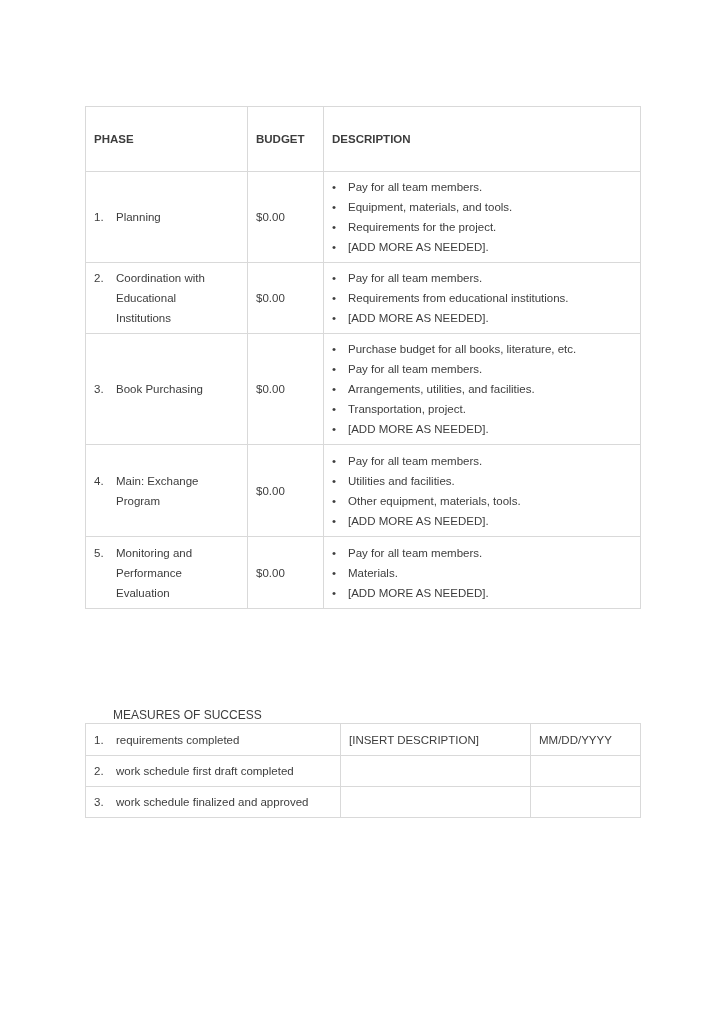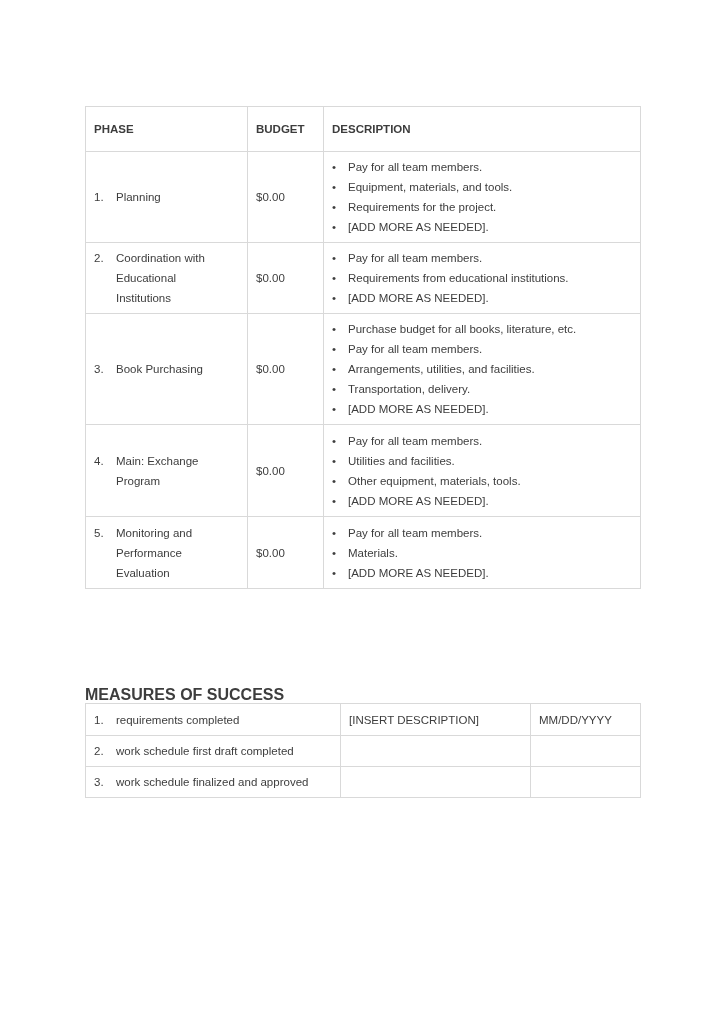--- a/index.html
+++ b/index.html
@@ -22,39 +22,40 @@
   }
   table.tbl td, table.tbl th {
     border:1px solid #d9d9d9;
     vertical-align:middle;
     text-align:left;
     padding:5px 8px;
     line-height:20px;
     font-weight:normal;
     overflow:hidden;
   }
-  table.tbl th { font-weight:bold; padding:12px 8px; }
+  table.tbl th { font-weight:bold; padding:22px 8px; }
   .c { text-align:center; }
   .bold { font-weight:bold; }
 
   .budget-tbl { margin-top:106px; }
 
   .numline { display:flex; align-items:flex-start; }
   .numline .num { width:22px; flex:none; }
   .numline .ptext { max-width:112px; }
 
   .inc-cell { padding-left:10px; }
   .bline { display:flex; align-items:flex-start; }
   .bline .bg { width:16px; flex:none; }
 
   .measures-heading {
     margin-top:98px;
-    font-size:16px;
-    font-weight:bold;
+    font-size:12px;
+    font-weight:normal;
     line-height:16px;
+    margin-left:28px;
   }
   .intro {
     margin-top:22px;
     margin-bottom:15px;
     line-height:21px;
     text-align:justify;
   }
   .milestones-tbl td, .milestones-tbl th { line-height:20px; }
 </style>
 </head>
@@ -144,21 +145,21 @@
             <div class="bline">
                 <span class="bg">•</span>
                 <span>Pay for all team members.</span>
               </div>
             <div class="bline">
                 <span class="bg">•</span>
                 <span>Arrangements, utilities, and facilities.</span>
               </div>
             <div class="bline">
                 <span class="bg">•</span>
-                <span>Transportation, delivery.</span>
+                <span>Transportation, project.</span>
               </div>
             <div class="bline">
                 <span class="bg">•</span>
                 <span>[ADD MORE AS NEEDED].</span>
               </div>
           </td>
         </tr>
 
         <tr style="height:92px">
           <td>

